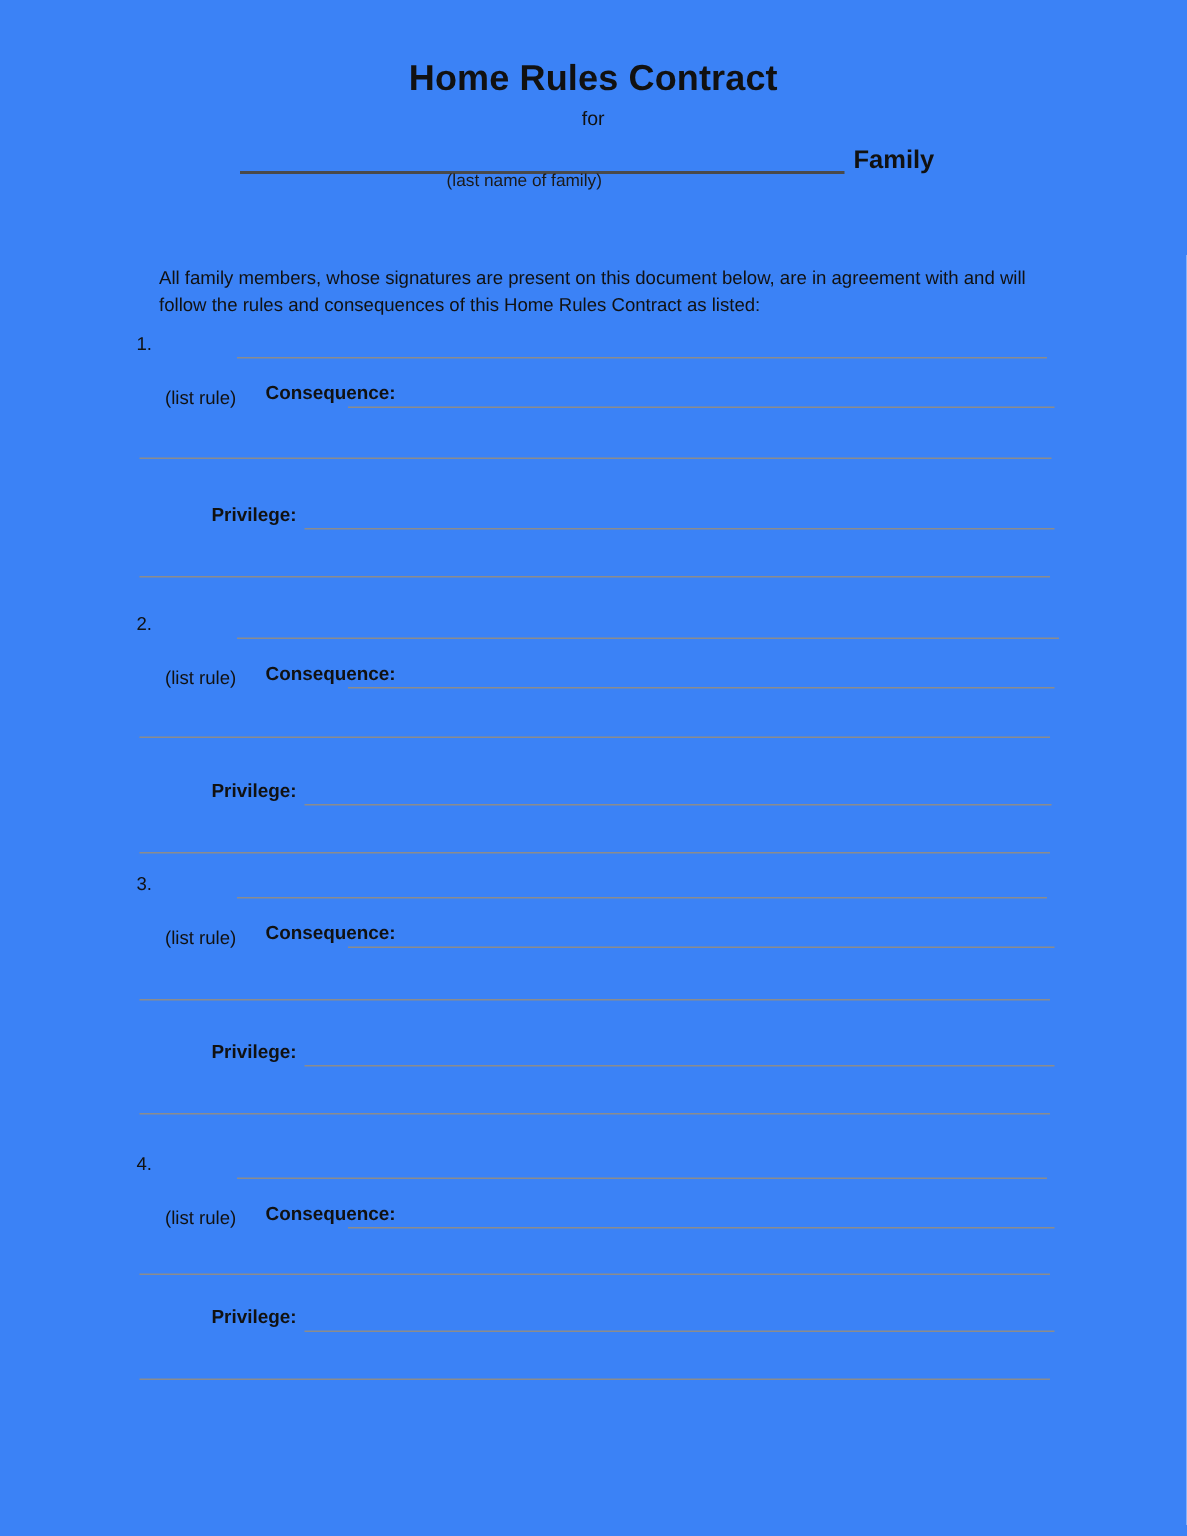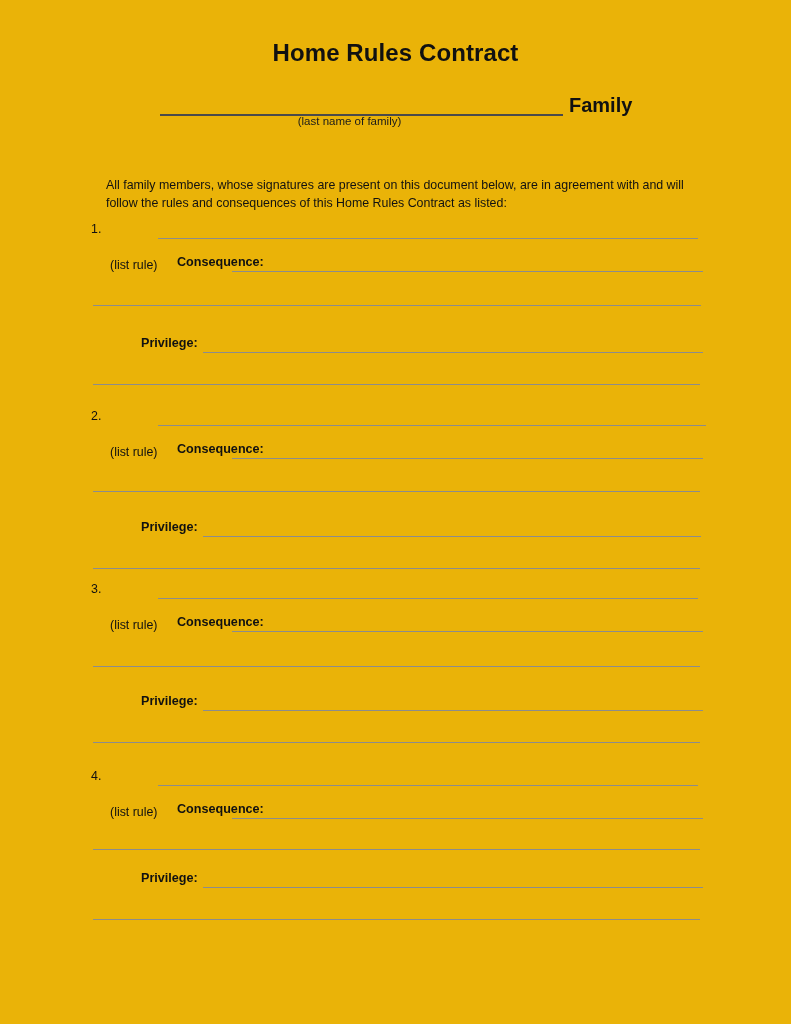--- a/index.html
+++ b/index.html
@@ -12,21 +12,21 @@
     height: 1024px;
     position: relative;
     font-family: "Liberation Sans", sans-serif;
     color: #111111;
     overflow: hidden;
   }
 
   .page {
     position: absolute;
     inset: 0;
-    background: #eab308;
+    background: #3b82f6;
     text-decoration: underline;
   }
 
   
   .title-block {
     position: absolute;
     left: 0;
     top: 40px;
     width: 791px;
     text-align: center;
@@ -52,21 +52,21 @@
     width: 480px;
     display: flex;
     align-items: flex-end;
   }
   .family-blank {
     width: 403px;
     height: 22px;
     border-bottom: 2px solid #4a4a4a;
   }
   .family-word {
-    font-size: 20px;
+    font-size: 17px;
     font-weight: bold;
     margin-left: 6px;
     line-height: 1;
     padding-bottom: 1px;
   }
   .family-caption {
     position: absolute;
     left: 148px;
     top: 115px;
     width: 403px;
@@ -146,20 +146,21 @@
     border-bottom: 1px solid #8c8c8c;
   }
 </style>
 </head>
 <body>
 
 <div class="page">
 
   <div class="title-block">
     <div class="doc-title">Home Rules Contract</div>
+    <div class="for-word">for</div>
   </div>
 
   <div class="family-row">
     <div class="family-blank"></div>
     <div class="family-word">Family</div>
   </div>
   <div class="family-caption">(last name of family)</div>
 
   <div class="intro">All family members, whose signatures are present on this document below, are in agreement with and will follow the rules and consequences of this Home Rules Contract as listed:</div>
 

